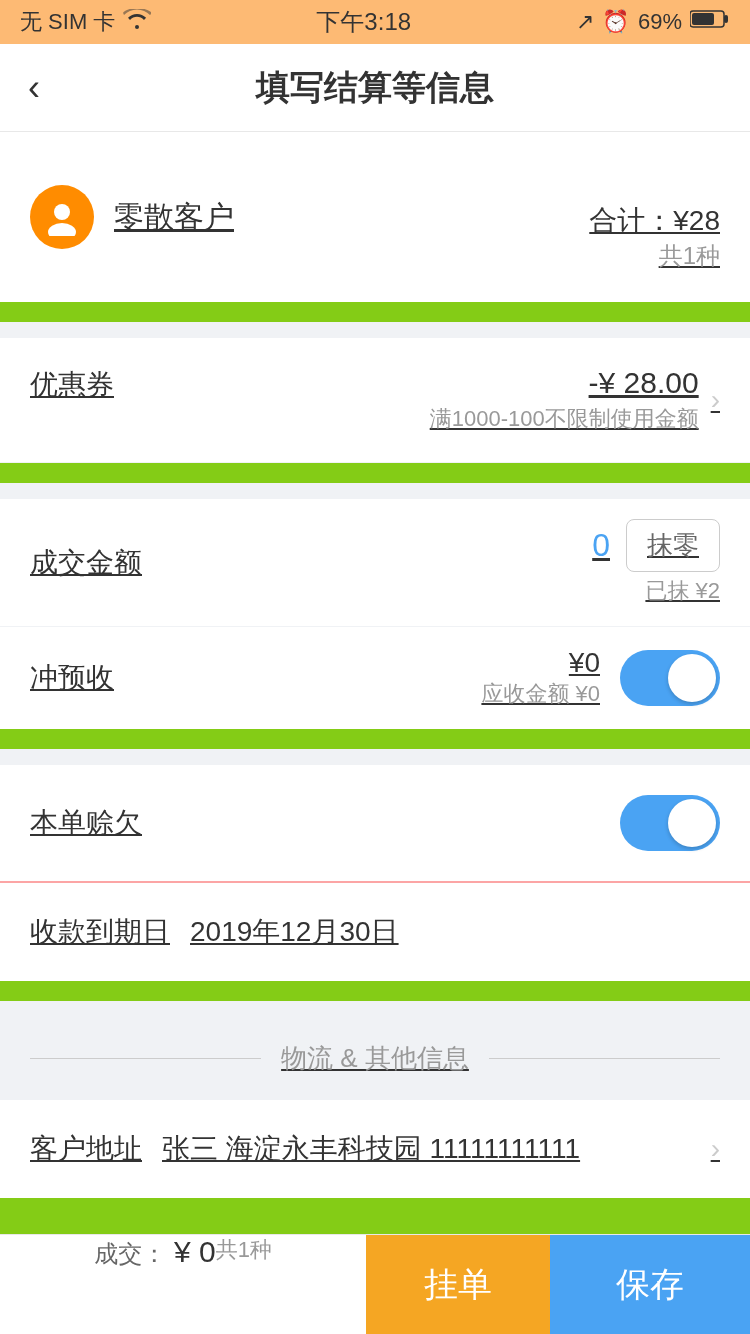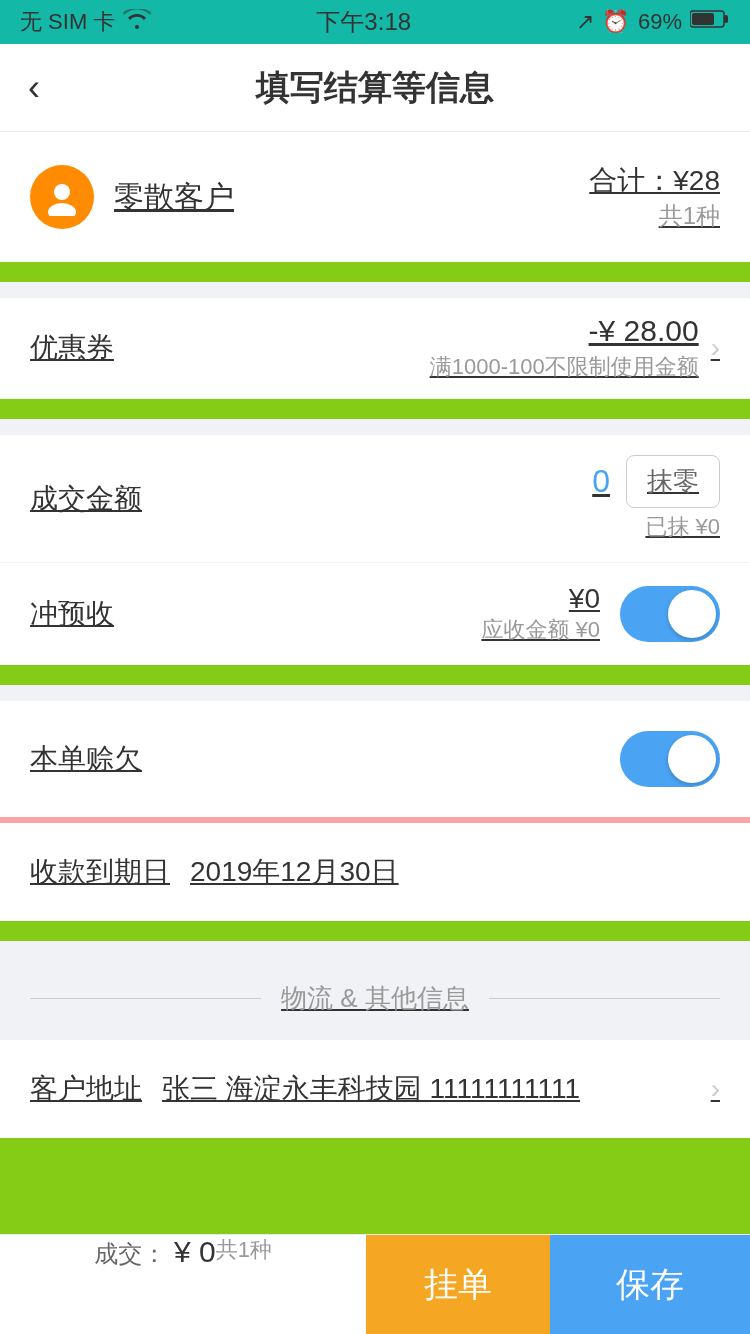--- a/index.html
+++ b/index.html
@@ -9,21 +9,21 @@
       background: #f0f2f5;
       width: 750px;
       min-height: 1334px;
       overflow-x: hidden;
       font-size: 28px;
       color: #333;
     }
 
     
     .status-bar {
-      background: #14b8a6;
+      background: #fdba74;
       height: 44px;
       display: flex;
       align-items: center;
       justify-content: space-between;
       padding: 0 20px;
       font-size: 24px;
       font-weight: 500;
     }
     .status-left {
       display: flex;
@@ -99,42 +99,42 @@
       align-items: center;
       justify-content: center;
     }
     .customer-avatar svg { display: block; }
     .customer-name {
       font-size: 30px;
       color: #333;
     }
     .customer-right {
       text-align: right;
+      margin-top: 40px;
     }
     .total-amount {
       font-size: 28px;
       color: #333;
     }
     .total-count {
       font-size: 24px;
       color: #999;
     }
 
     
     .divider-row {
       height: 16px;
       background: #f0f2f5;
     }
 
     
     .form-row {
       background: #fff;
-      padding: 16px 30px;
-      display: flex;
-      align-items: center;
+      padding: 28px 30px;
+      display: flex;
       justify-content: space-between;
       border-bottom: 1px solid #f0f2f5;
       min-height: 80px;
     }
     .form-label {
       font-size: 28px;
       color: #333;
     }
     .form-right {
       display: flex;
@@ -254,21 +254,21 @@
     }
     .debt-label { font-size: 28px; color: #333; }
 
     
     .due-date-row {
       background: #fff;
       padding: 30px 30px;
       display: flex;
       align-items: center;
       gap: 20px;
-      border-top: 6px solid #fca5a5;
+      border-top: 2px solid #fca5a5;
     }
     .due-date-label { font-size: 28px; color: #333; }
     .due-date-value { font-size: 28px; color: #333; }
 
     
     .logistics-sep {
       background: #f0f2f5;
       padding: 24px 30px;
       display: flex;
       align-items: center;
@@ -417,21 +417,21 @@
 
   <div class="section">
 
     <div class="deal-row">
       <span class="form-label">成交金额</span>
       <div class="deal-right-col">
         <div class="deal-input-area">
           <span class="deal-value">0</span>
           <button class="round-zero-btn">抹零</button>
         </div>
-        <div class="already-zero">已抹  ¥0</div>
+        <div class="already-zero">已抹  ¥2</div>
       </div>
     </div>
 
     <div class="prepay-row">
       <span class="prepay-left">冲预收</span>
       <div class="prepay-right">
         <div class="prepay-amount-col">
           <div class="prepay-amount">¥0</div>
           <div class="receivable-amount">应收金额 ¥0</div>
         </div>

